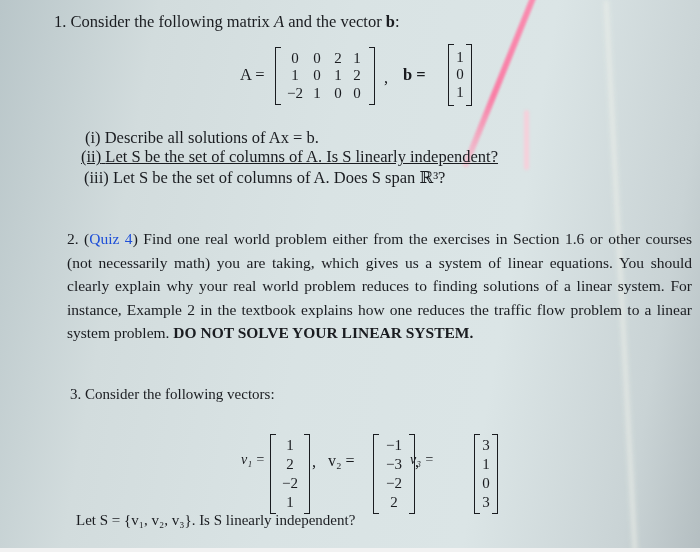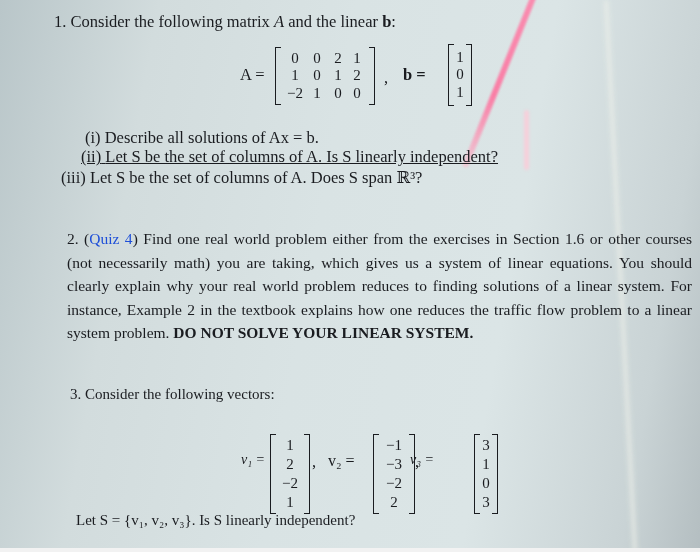--- a/index.html
+++ b/index.html
@@ -41,21 +41,21 @@
 </style>
 </head>
 <body>
 
 <div class="streak"></div>
 <div class="glare"></div>
 <div class="glare2"></div>
 
 <div class="abs t" style="left:54px; top:12px;">
   <span>1.</span>
-  <span><span>Consider the following matrix </span><i class="m">A</i><span> and the linear </span><b class="v">b</b><span>:</span></span>
+  <span><span>Consider the following matrix </span><i class="m">A</i><span> and the vector </span><b class="v">b</b><span>:</span></span>
 </div>
 
 <div class="abs t" style="left:240px; top:65px;">A =</div>
 <div class="mat" style="left:275px; top:47px; height:58px;">
   <div class="bracket bl"></div>
   <div class="grid" style="grid-template-columns:22px 22px 20px 18px;" id="matA">
       <span>0</span>
       <span>0</span>
       <span>2</span>
       <span>1</span>
@@ -81,21 +81,21 @@
     </div>
   <div class="bracket br"></div>
 </div>
 
 <div class="abs t" style="left:85px; top:128px;">
   <span>(i)</span> <span>Describe all solutions of Ax = b.</span>
 </div>
 <div class="abs t" style="left:81px; top:147px;text-decoration:underline;">
   <span>(ii)</span> <span>Let S be the set of columns of A. Is S linearly independent?</span>
 </div>
-<div class="abs t" style="left:61px; top:168px;">
+<div class="abs t" style="left:84px; top:168px;">
   <span>(iii)</span> <span>Let S be the set of columns of A. Does S span ℝ³?</span>
 </div>
 
 <div class="para" style="top:227px;">
   <span>2.</span>
   <span>(</span><span class="blue">Quiz 4</span><span>)</span>
   <span>Find one real world problem either from the exercises in Section 1.6 or other courses (not necessarily math) you are taking, which gives us a system of linear equations. You should clearly explain why your real world problem reduces to finding solutions of a linear system. For instance, Example 2 in the textbook explains how one reduces the traffic flow problem to a linear system problem.</span>
   <span class="bold">DO NOT SOLVE YOUR LINEAR SYSTEM.</span>
 </div>
 

